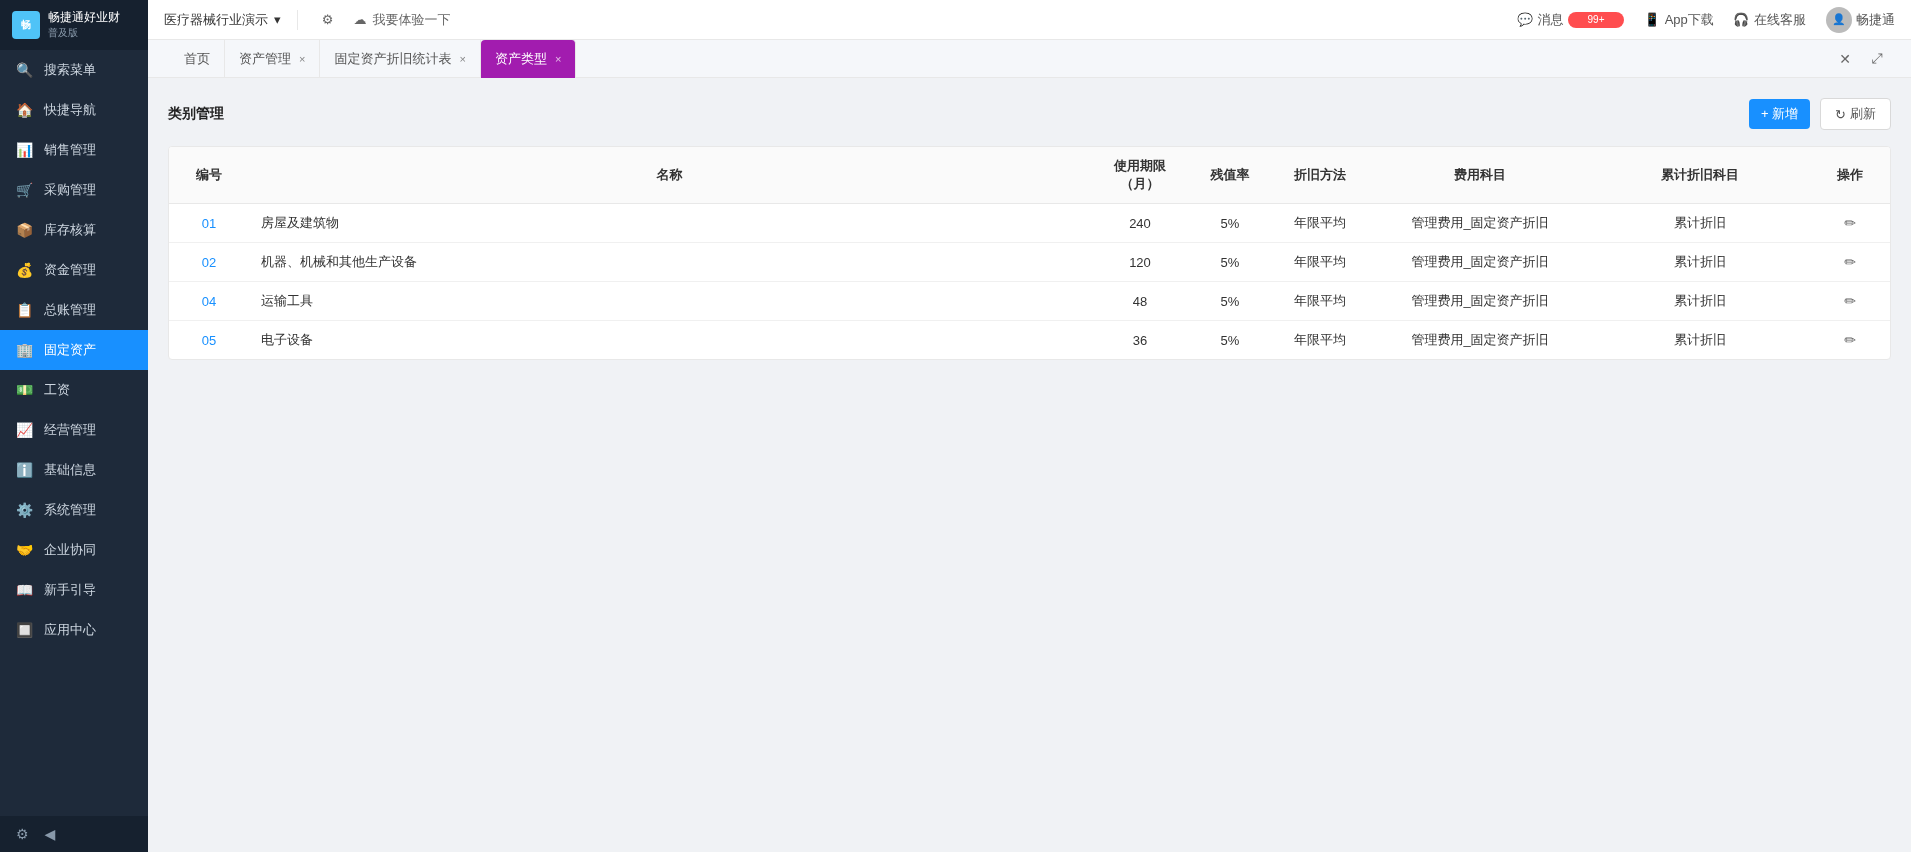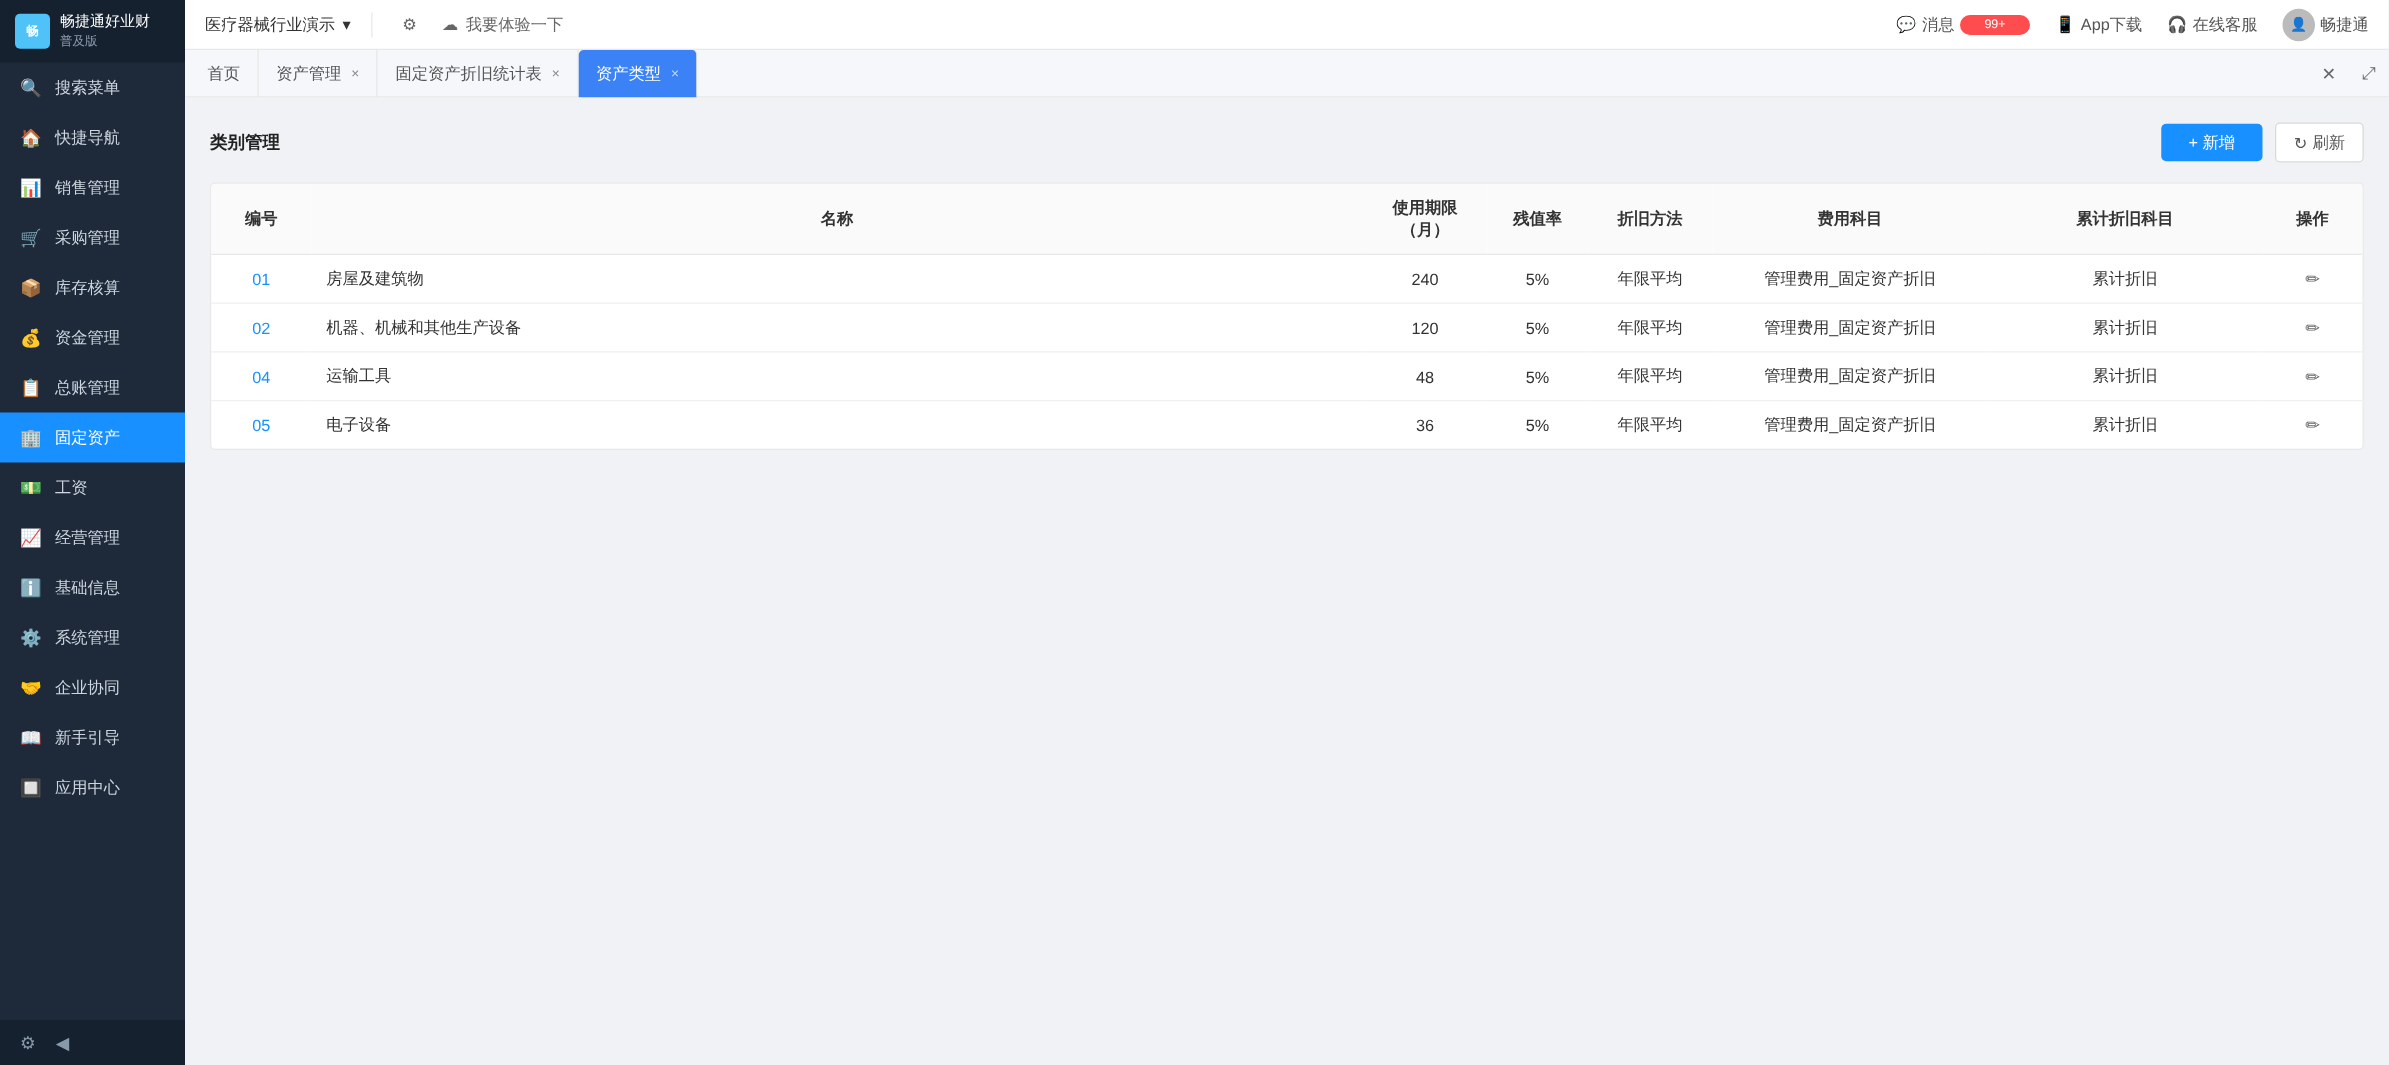--- a/index.html
+++ b/index.html
@@ -140,38 +140,38 @@
       display: flex; align-items: center; justify-content: center;
       color: white; font-size: 11px;
     }
 
     
     .tabs-bar {
       background: #f5f7fa;
       border-bottom: 1px solid #e8e8e8;
       display: flex;
       align-items: center;
-      padding: 0 4px;
+      padding: 0 22px;
       gap: 0;
       height: 38px;
     }
     .tab {
       display: flex;
       align-items: center;
       gap: 6px;
       padding: 0 14px;
       height: 38px;
       cursor: pointer;
       color: #555;
       font-size: 13px;
       border-right: 1px solid #e8e8e8;
     }
     .tab:first-child { border-left: none; }
     .tab.active {
-      background: #3b82f6;
+      background: #a21caf;
       color: #fff;
       border-radius: 4px 4px 0 0;
     }
     .tab-close {
       font-size: 11px;
       color: inherit;
       opacity: 0.7;
       margin-left: 2px;
     }
     .tabs-right {
@@ -205,21 +205,21 @@
       font-weight: 600;
       color: #222;
     }
     .page-actions {
       display: flex; align-items: center; gap: 10px;
     }
     .btn-primary {
       background: #1890ff;
       color: #fff;
       border: none;
-      padding: 6px 22px;
+      padding: 6px 12px;
       border-radius: 4px;
       cursor: pointer;
       font-size: 13px;
       display: flex; align-items: center; gap: 4px;
     }
     .btn-default {
       background: #fff;
       color: #555;
       border: 1px solid #d9d9d9;
       padding: 6px 14px;

